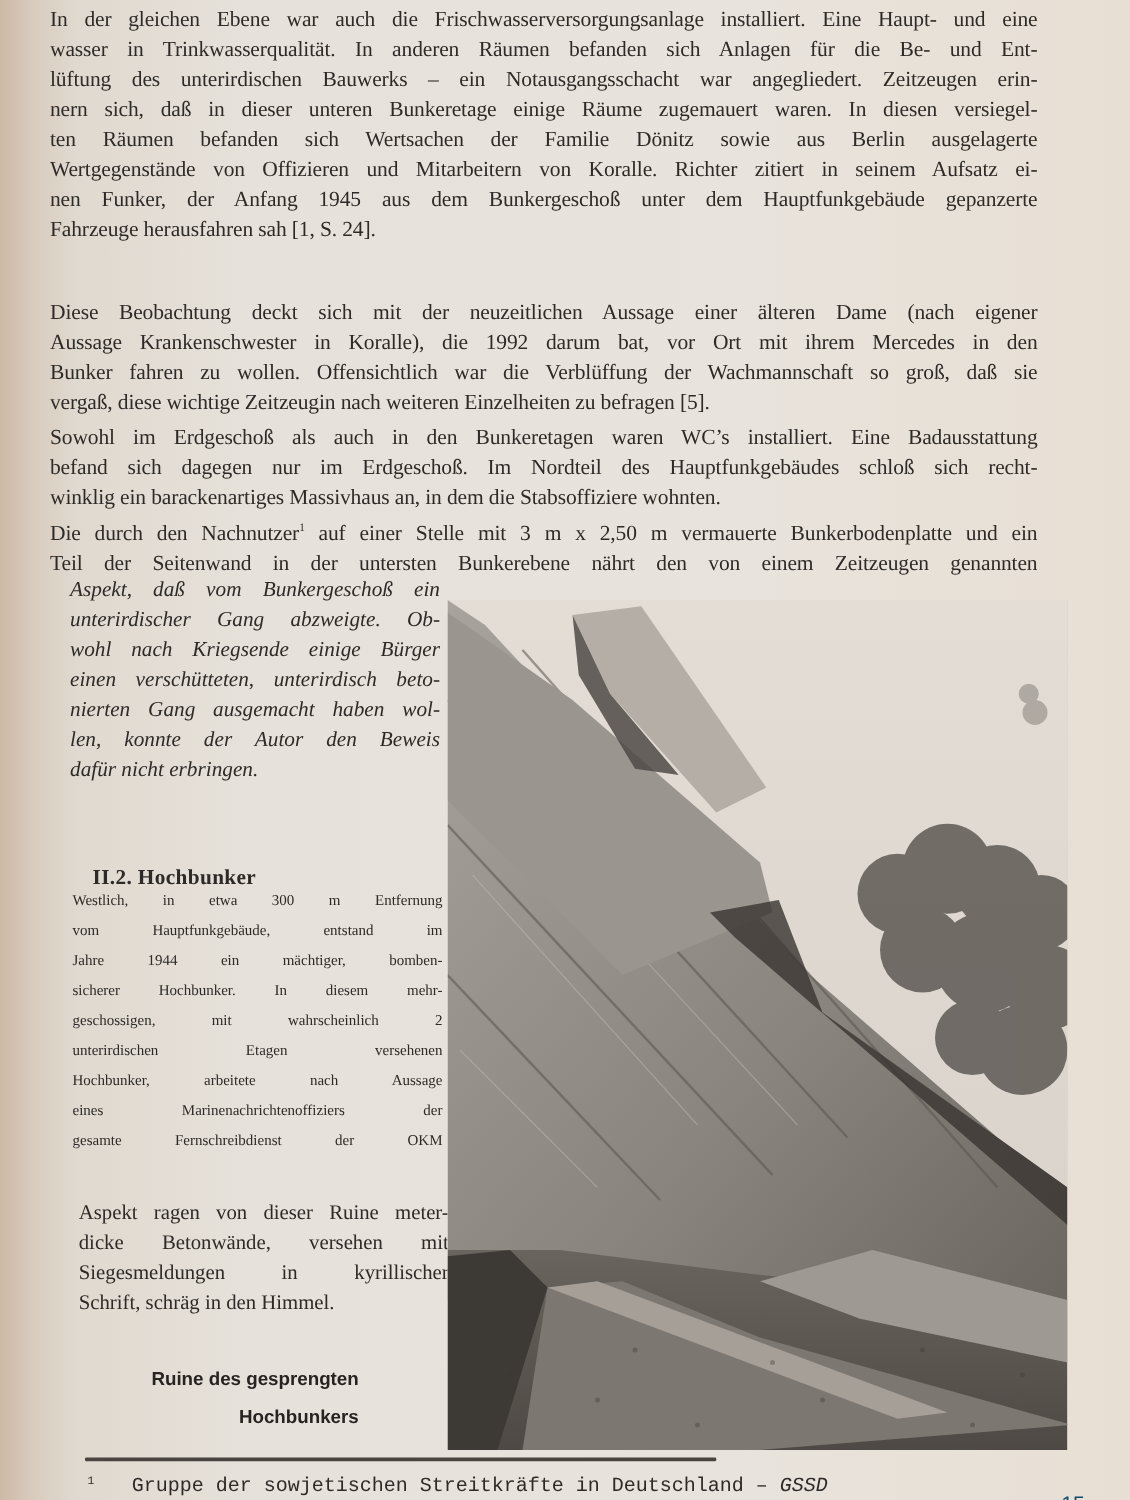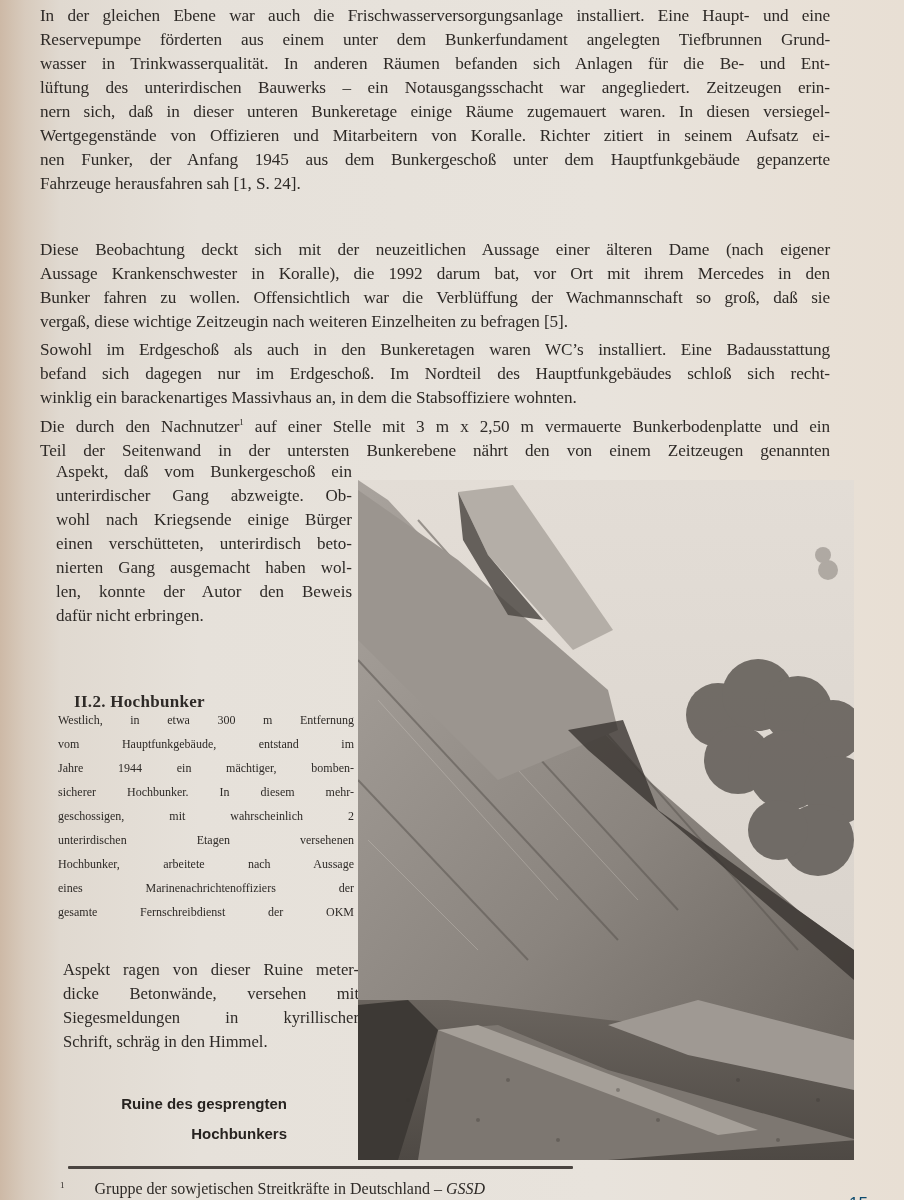--- a/index.html
+++ b/index.html
@@ -24,21 +24,21 @@
   .p1 { top: 4px; }
   .p2 { top: 238px; }
   .p3 { top: 338px; }
   .p4 { top: 410px; }
   .col {
     position: absolute; left: 56px; width: 296px;
     font-size: 17px; line-height: 24px; margin: 0;
   }
   .col .ln { display: block; white-space: nowrap; text-align: justify; text-align-last: justify; }
   .col .ln.last { text-align-last: left; }
-  .c1 { top: 460px; }
+  .c1 { top: 460px; font-style: italic; }
   .heading {
     position: absolute; left: 58px; top: 676px;
     font-weight: bold; font-size: 17px; letter-spacing: 0.3px; margin: 16px;
   }
   .c2 { top: 708px; left: 58px; width: 296px; font-size: 12px; }
   .c3 { top: 958px; left: 63px; width: 296px; font-size: 16.6px; }
   .caption {
     position: absolute; right: 542px; text-align: right;
     font-family: "Liberation Sans", "DejaVu Sans", sans-serif;
     font-weight: bold; font-size: 15px; color: #272320; margin: 0;
@@ -47,41 +47,41 @@
   .cap2 { top: 1125px; }
   .photo {
     position: absolute; left: 358px; top: 480px; width: 496px; height: 680px;
     overflow: hidden; background: #d4cfc9;
   }
   .footrule {
     position: absolute; left: 68px; top: 1166px; width: 505px; height: 3px;
     background: #4a4440; border-radius: 1px;
   }
   .footnote {
-    position: absolute; left: 60px; top: 1180px; font-size: 16px; margin: 0; white-space: nowrap;
+    position: absolute; left: 70px; top: 1180px; font-size: 16px; margin: 0; white-space: nowrap; font-family: Liberation Mono, monospace;
   }
   .footnote sup { font-size: 9px; margin-right: 30px; vertical-align: 6px; }
   .footnote i { font-style: italic; }
   .pagenum {
     position: absolute; left: 833px; top: 1178px;
     font-family: "Liberation Sans", "DejaVu Sans", sans-serif;
     font-size: 17px; color: #0c4a6e; margin: 16px;
   }
 </style>
 </head>
 <body>
 
 <div class="page">
 
   <p class="para p1">
     <span class="ln">In der gleichen Ebene war auch die Frischwasserversorgungsanlage installiert. Eine Haupt- und eine</span>
-    <span class="ln">Reservepumpe förderten aus einem unter dem Bunkerfundament angelegten Tiefbrunnen Grund-</span>
     <span class="ln">wasser in Trinkwasserqualität. In anderen Räumen befanden sich Anlagen für die Be- und Ent-</span>
     <span class="ln">lüftung des unterirdischen Bauwerks – ein Notausgangsschacht war angegliedert. Zeitzeugen erin-</span>
     <span class="ln">nern sich, daß in dieser unteren Bunkeretage einige Räume zugemauert waren. In diesen versiegel-</span>
+    <span class="ln">ten Räumen befanden sich Wertsachen der Familie Dönitz sowie aus Berlin ausgelagerte</span>
     <span class="ln">Wertgegenstände von Offizieren und Mitarbeitern von Koralle. Richter zitiert in seinem Aufsatz ei-</span>
     <span class="ln">nen Funker, der Anfang 1945 aus dem Bunkergeschoß unter dem Hauptfunkgebäude gepanzerte</span>
     <span class="ln last">Fahrzeuge herausfahren sah [1, S. 24].</span>
   </p>
 
   <p class="para p2">
     <span class="ln">Diese Beobachtung deckt sich mit der neuzeitlichen Aussage einer älteren Dame (nach eigener</span>
     <span class="ln">Aussage Krankenschwester in Koralle), die 1992 darum bat, vor Ort mit ihrem Mercedes in den</span>
     <span class="ln">Bunker fahren zu wollen. Offensichtlich war die Verblüffung der Wachmannschaft so groß, daß sie</span>
     <span class="ln last">vergaß, diese wichtige Zeitzeugin nach weiteren Einzelheiten zu befragen [5].</span>

